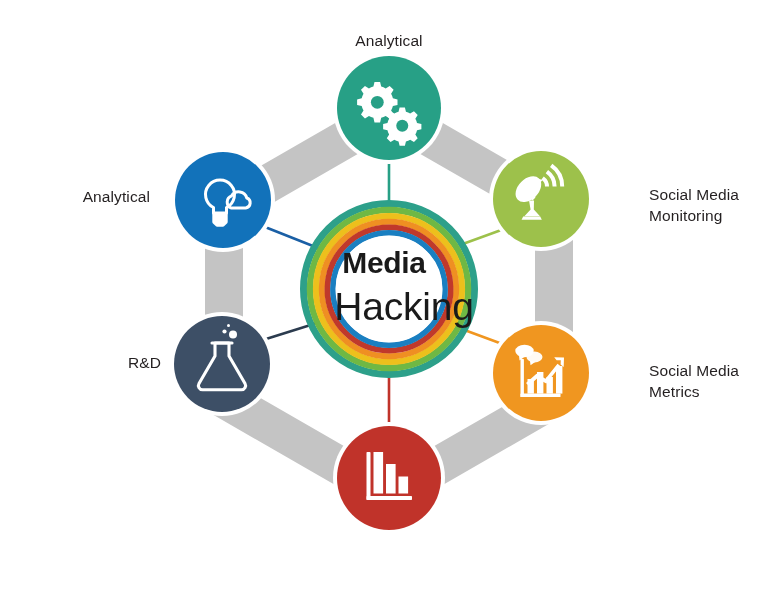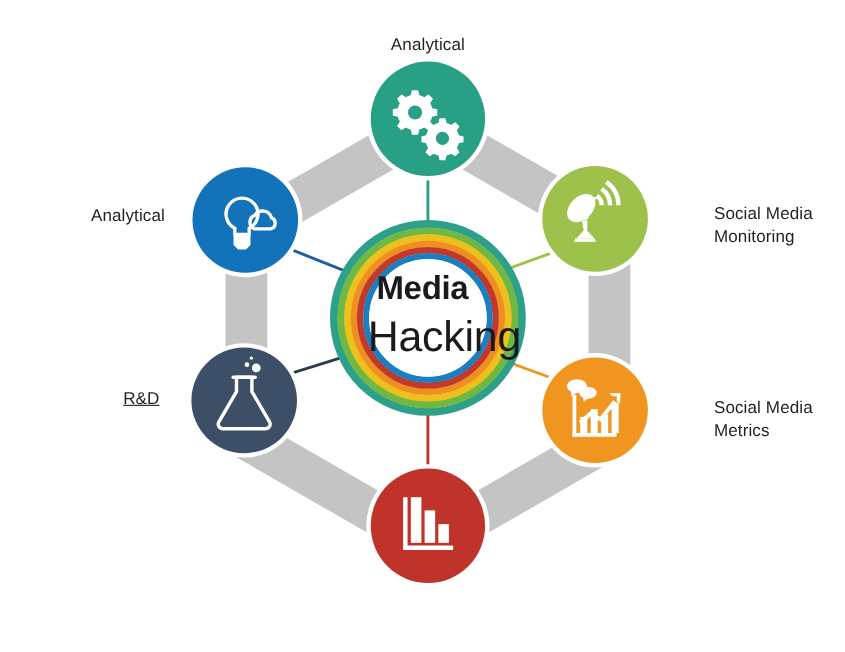--- a/index.html
+++ b/index.html
@@ -215,17 +215,17 @@
 
   <div class="node-label lbl-center" style="left:289px; top:30px; width:200px;">Analytical</div>
 
   <div class="node-label lbl-right" style="left:613px; top:184px; width:150px;">Social Media
 Monitoring</div>
 
   <div class="node-label lbl-right" style="left:613px; top:360px; width:150px;">Social Media
 Metrics</div>
 
 
-  <div class="node-label lbl-left" style="left:5px; top:352px; width:140px;text-decoration:underline;">R&amp;D</div>
+  <div class="node-label lbl-left" style="left:21px; top:352px; width:140px;">R&amp;D</div>
 
   <div class="node-label lbl-left" style="left:10px; top:186px; width:140px;">Analytical</div>
 
 </div>
 
 </body></html>

